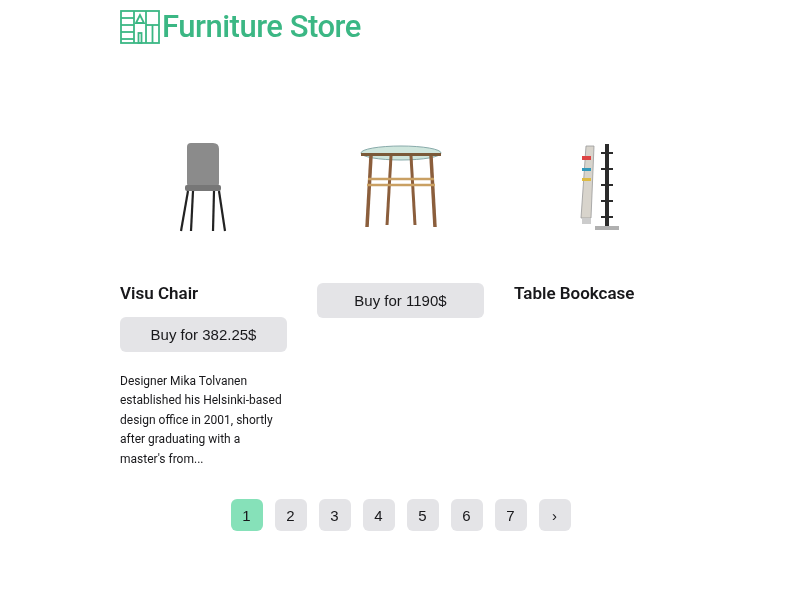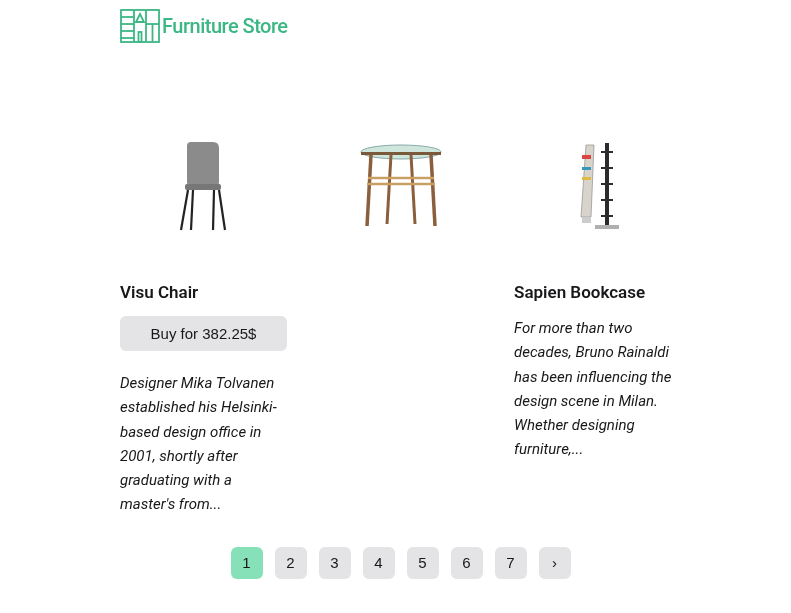--- a/index.html
+++ b/index.html
@@ -19,21 +19,21 @@
     align-items: center;
     gap: 2px;
     margin-bottom: 86px;
   }
   .brand-logo {
     width: 40px; height: 36px;
     color: #3bb784;
     flex-shrink: 0;
   }
   .brand-name {
-    font-size: 20px;
+    font-size: 31px;
     font-weight: 500;
     color: #3bb784;
     letter-spacing: -0.5px;
   }
   .grid {
     display: flex;
     gap: 30px;
   }
   .card {
     flex: 1;
@@ -61,24 +61,23 @@
     border: none;
     border-radius: 6px;
     font-size: 15px;
     font-weight: 500;
     padding: 9px 4px;
     text-align: center;
     margin-bottom: 20px;
     cursor: pointer;
   }
   .desc {
-    font-size: 15px;
+    font-size: 12px;
     line-height: 1.62;
     color: #18181b;
-    font-style: italic;
   }
   .pagination {
     display: flex;
     justify-content: center;
     gap: 12px;
     margin-top: 30px;
   }
   .page-btn {
     width: 32px; height: 32px;
     border-radius: 6px;
@@ -144,41 +143,41 @@
           <ellipse cx="48" cy="12" rx="40" ry="7" fill="#cfe6dd" stroke="#8aa" stroke-width="1"></ellipse>
           <rect x="8" y="12" width="80" height="3" fill="#7a5a3a"></rect>
           <line x1="18" y1="15" x2="14" y2="86" stroke="#8b5e3c" stroke-width="3.5"></line>
           <line x1="78" y1="15" x2="82" y2="86" stroke="#8b5e3c" stroke-width="3.5"></line>
           <line x1="38" y1="15" x2="34" y2="84" stroke="#8b5e3c" stroke-width="3"></line>
           <line x1="58" y1="15" x2="62" y2="84" stroke="#8b5e3c" stroke-width="3"></line>
           <line x1="15" y1="38" x2="81" y2="38" stroke="#c9a063" stroke-width="2.5"></line>
           <line x1="14" y1="44" x2="82" y2="44" stroke="#c9a063" stroke-width="2.5"></line>
         </svg>
       </div>
+      <button class="buy-btn">Buy for 1190$</button>
     </div>
 
     <div class="card">
       <div class="thumb">
         <svg width="70" height="96" viewBox="0 0 70 96">
           <rect x="42" y="6" width="4" height="82" fill="#2b2b2b"></rect>
           <rect x="38" y="14" width="12" height="2" fill="#2b2b2b"></rect>
           <rect x="38" y="30" width="12" height="2" fill="#2b2b2b"></rect>
           <rect x="38" y="46" width="12" height="2" fill="#2b2b2b"></rect>
           <rect x="38" y="62" width="12" height="2" fill="#2b2b2b"></rect>
           <rect x="38" y="78" width="12" height="2" fill="#2b2b2b"></rect>
           <rect x="32" y="88" width="24" height="4" fill="#b0b0b0"></rect>
           <polygon points="23,8 31,8 28,80 18,80" fill="#d8d4cc" stroke="#999" stroke-width="0.8"></polygon>
           <rect x="19" y="18" width="9" height="4" fill="#d44"></rect>
           <rect x="19" y="30" width="9" height="3" fill="#39b"></rect>
           <rect x="19" y="40" width="9" height="3" fill="#db4"></rect>
           <rect x="19" y="80" width="9" height="6" fill="#ccc"></rect>
         </svg>
       </div>
-      <h3 class="title">Sapien Bookcase</h3>
-      <p class="desc">For more than two decades, Bruno Rainaldi has been influencing the design scene in Milan. Whether designing furniture,...</p>
+      <h3 class="title">Table Bookcase</h3>
     </div>
 
   </div>
 
   <div class="pagination">
     <button class="page-btn active">1</button>
     <button class="page-btn">2</button>
     <button class="page-btn">3</button>
     <button class="page-btn">4</button>
     <button class="page-btn">5</button>

